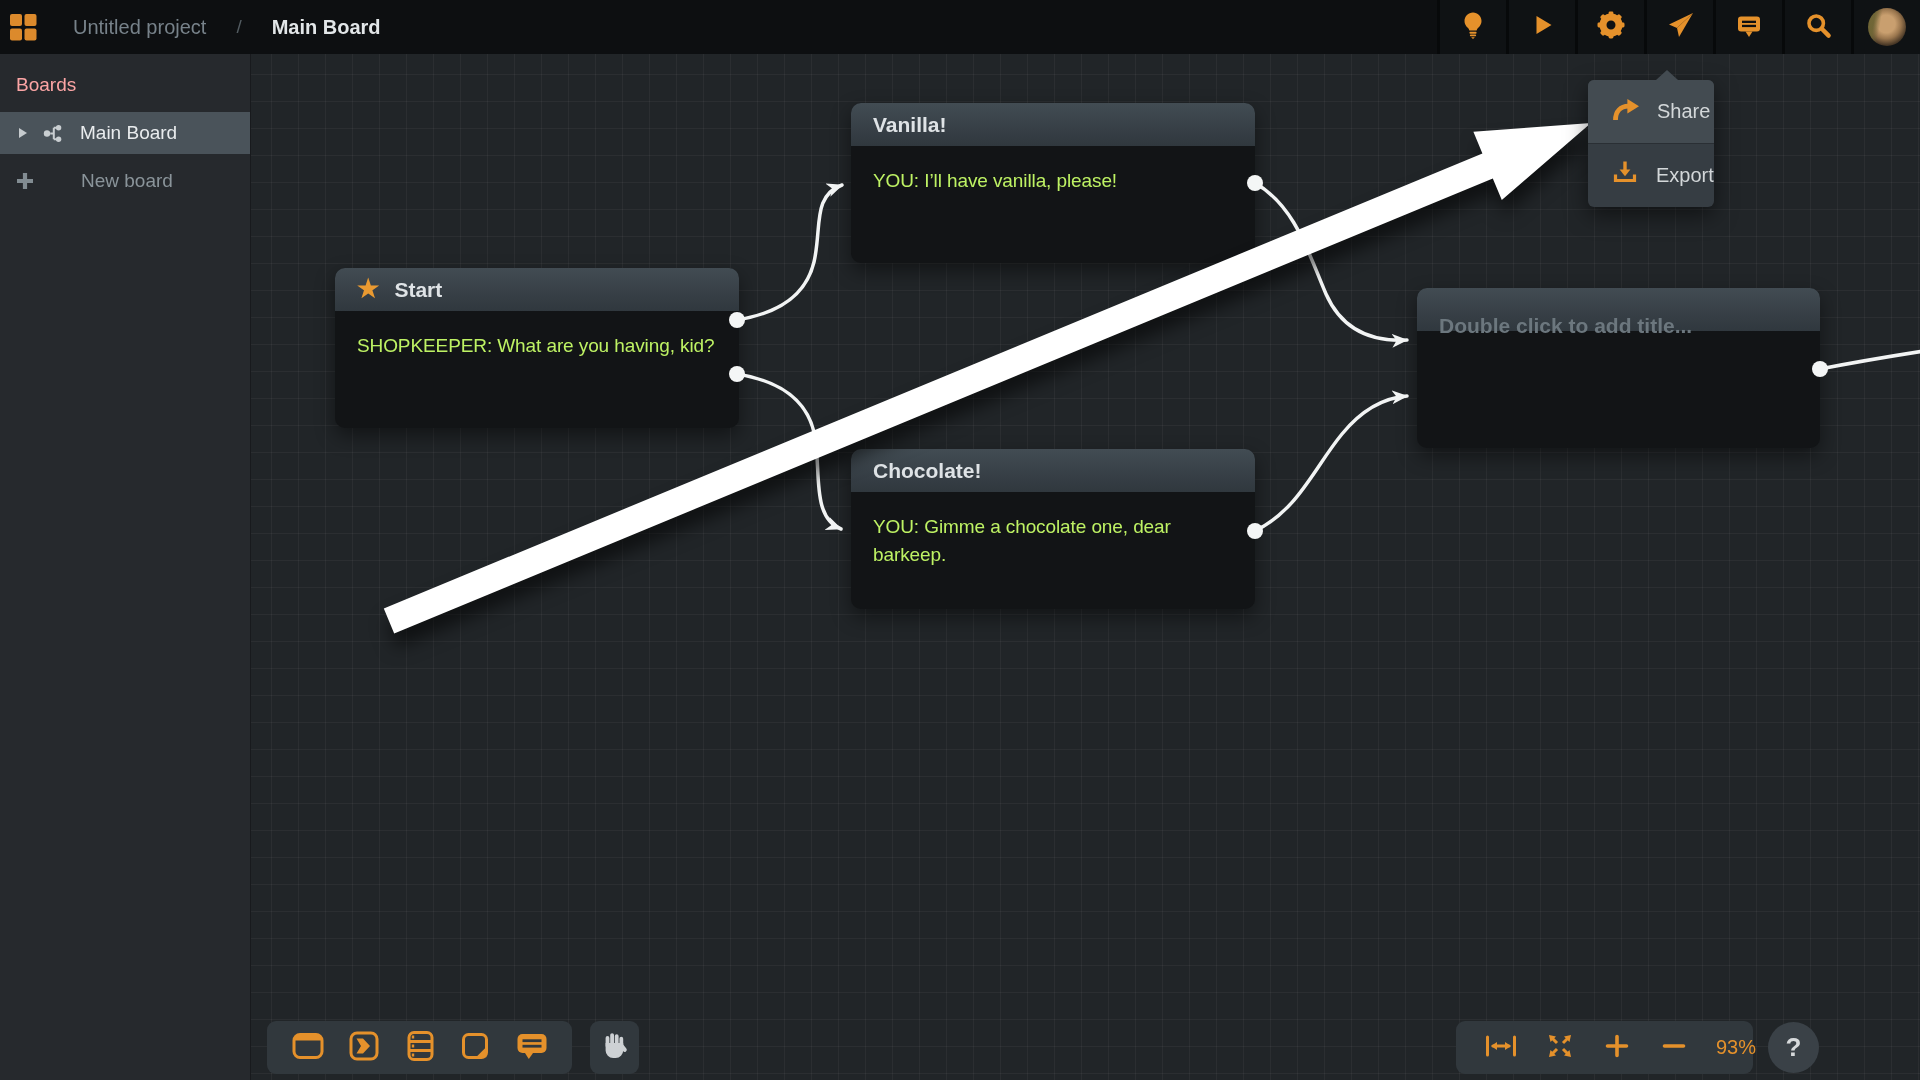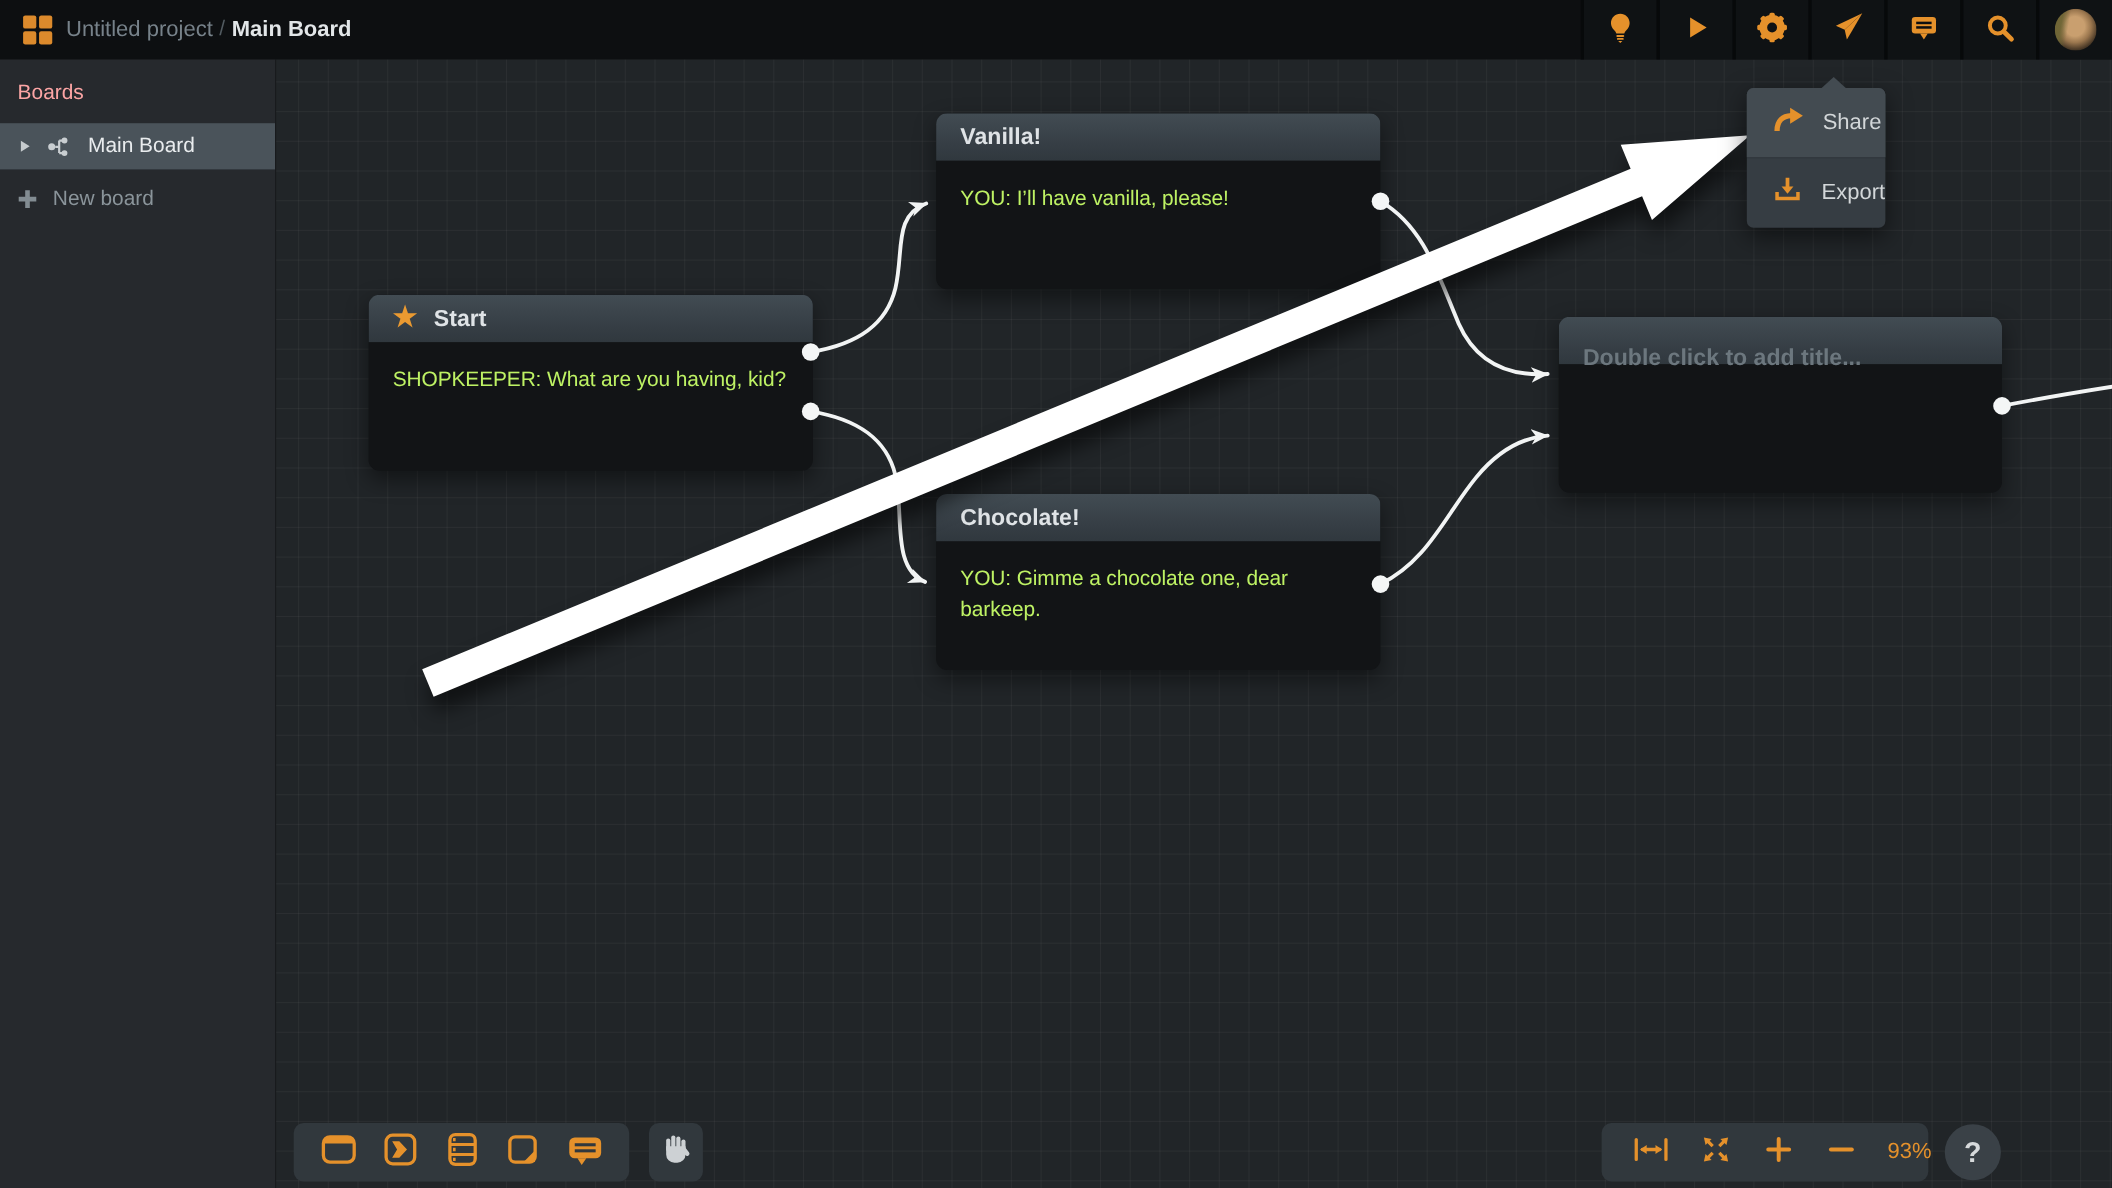--- a/index.html
+++ b/index.html
@@ -1,42 +1,42 @@
 <!DOCTYPE html>
 <html><head>
 <meta charset="utf-8">
 <style>
   html,body{margin:0;padding:0;width:1920px;height:1080px;overflow:hidden;
     background:#212528;font-family:"Liberation Sans",sans-serif;
     -webkit-font-smoothing:antialiased;}
   
   .topbar{position:absolute;left:0;top:0;width:1920px;height:54px;background:#0D0F11;
     display:flex;align-items:center;z-index:200;}
-  .tb-left{display:flex;align-items:center;gap:8px;padding-left:16px;}
+  .tb-left{display:flex;align-items:center;gap:32px;padding-left:5px;}
   .grid-btn{width:36px;height:36px;display:flex;align-items:center;justify-content:center;}
   .crumb{font-size:20px;color:#77828A;}
   .crumb-sep{font-size:19px;color:#525B61;margin:0 -2px;}
   .crumb-active{font-size:20px;color:#E2E6E8;font-weight:700;}
   .tb-right{margin-left:auto;display:flex;height:100%;}
   .tb-cell{width:66px;height:100%;display:flex;align-items:center;justify-content:center;
     background:#0F1214;border-left:3px solid #07090A;cursor:pointer;}
   .avatar{width:38px;height:38px;border-radius:50%;
     background:linear-gradient(100deg,rgba(110,101,53,.95) 0 18%,rgba(110,101,53,0) 34%),
       radial-gradient(circle at 48% 42%,#C99F6F 0 30%,#9A764E 50%,#4E3C29 70%,#221B14 85%);}
   
   .sidebar{position:absolute;left:0;top:54px;bottom:0;width:250px;background:#26292D;
     z-index:150;border-right:1px solid rgba(0,0,0,.35);}
   .sb-heading{padding:20px 16px 16px;font-size:19px;color:#fca5a5;}
   .sb-row{height:42px;display:flex;align-items:center;font-size:19px;cursor:pointer;}
   .sb-row.selected{background:#4A535A;color:#E9ECEE;}
   .chev{width:0;height:0;border-left:8px solid #C6CBCE;border-top:5.5px solid transparent;
     border-bottom:5.5px solid transparent;margin-left:19px;}
   .sb-board-icon{margin-left:15px;display:flex;}
   .sb-row.selected .lbl{margin-left:15px;}
-  .sb-row.new{height:48px;color:#8A949A;margin-top:3px;}
+  .sb-row.new{height:48px;color:#8A949A;margin-top:3px;gap:33px;}
   .plus-glyph{margin-left:15px;display:flex;}
   .sb-row.new .lbl{margin-left:13px;}
   
   .canvas{position:absolute;left:250px;top:54px;right:0;bottom:0;background:#212528;
     background-image:
       linear-gradient(to right, rgba(255,255,255,.045) 1px, transparent 1px),
       linear-gradient(to bottom, rgba(255,255,255,.045) 1px, transparent 1px);
     background-size:27px 27px;background-position:-6px -7px;z-index:1;}
   
   .node{position:absolute;width:404px;height:160px;border-radius:10px;overflow:hidden;

